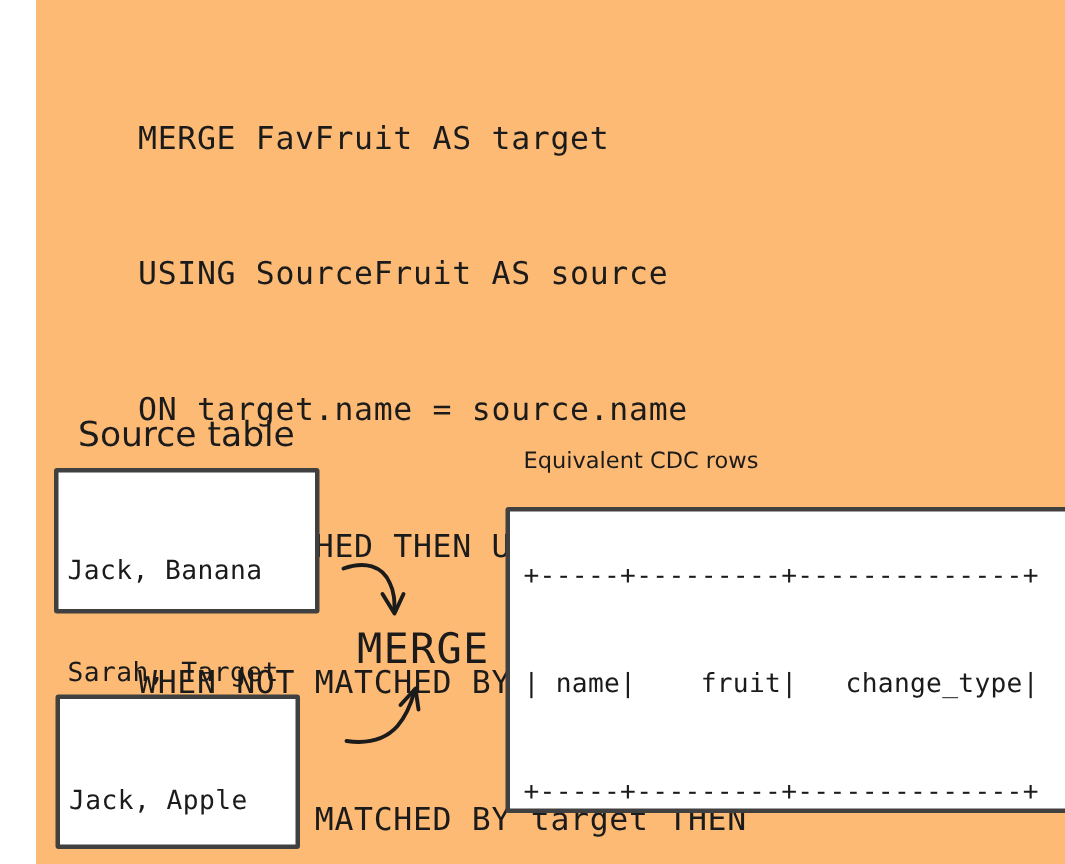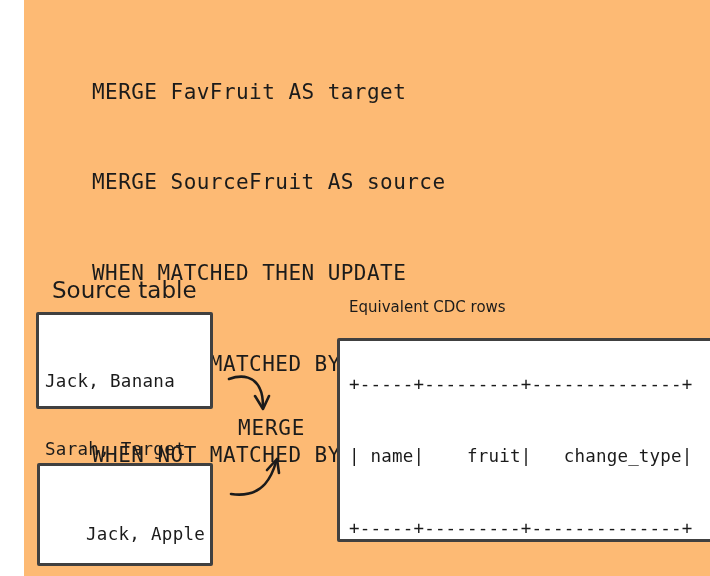--- a/index.html
+++ b/index.html
@@ -45,21 +45,21 @@
 
   
   .data-box {
     position: absolute;
     border: 3px solid #404040;
     background: #ffffff;
     box-sizing: border-box;
     border-radius: 2px;
   }
   .source-box { left: 12px; top: 312px; width: 177px; height: 97px; }
-  .target-box { left: 13px; top: 463px; width: 176px; height: 103px; padding-left: 40px; }
+  .target-box { left: 13px; top: 463px; width: 163px; height: 103px; }
   .cdc-box    { left: 313px; top: 338px; width: 385px; height: 204px; }
 
   .box-rows {
     font-family: "DejaVu Sans Mono", monospace;
     font-size: 17.5px;
     letter-spacing: 0.3px;
     line-height: 22.5px;
     padding: 10px 0 0 6px;
     white-space: pre;
   }
@@ -74,21 +74,21 @@
     white-space: pre;
     margin: 0;
   }
   .ascii-line { white-space: pre; }
 
   .merge-word {
     position: absolute;
     left: 214px;
     top: 416px;
     font-family: "DejaVu Sans Mono", monospace;
-    font-size: 21px;
+    font-size: 28px;
     letter-spacing: 0.8px;
     color: #1b1b1b;
     white-space: nowrap;
   }
 
   .arrows-svg {
     position: absolute;
     left: 0;
     top: 0;
     width: 710px;
@@ -96,21 +96,22 @@
     pointer-events: none;
   }
 </style>
 </head>
 <body>
 
 <div class="canvas">
 
   <div class="sql-code">
     <div class="sql-line">MERGE FavFruit AS target</div>
-    <div class="sql-line">MERGE SourceFruit AS source</div>
+    <div class="sql-line">USING SourceFruit AS source</div>
+    <div class="sql-line">ON target.name = source.name</div>
     <div class="sql-line">WHEN MATCHED THEN UPDATE</div>
     <div class="sql-line">WHEN NOT MATCHED BY source THEN DELETE</div>
     <div class="sql-line">WHEN NOT MATCHED BY target THEN</div>
     
     
   </div>
 
   <div class="hand-label source-label">Source table</div>
   <div class="data-box source-box">
     <div class="box-rows">

